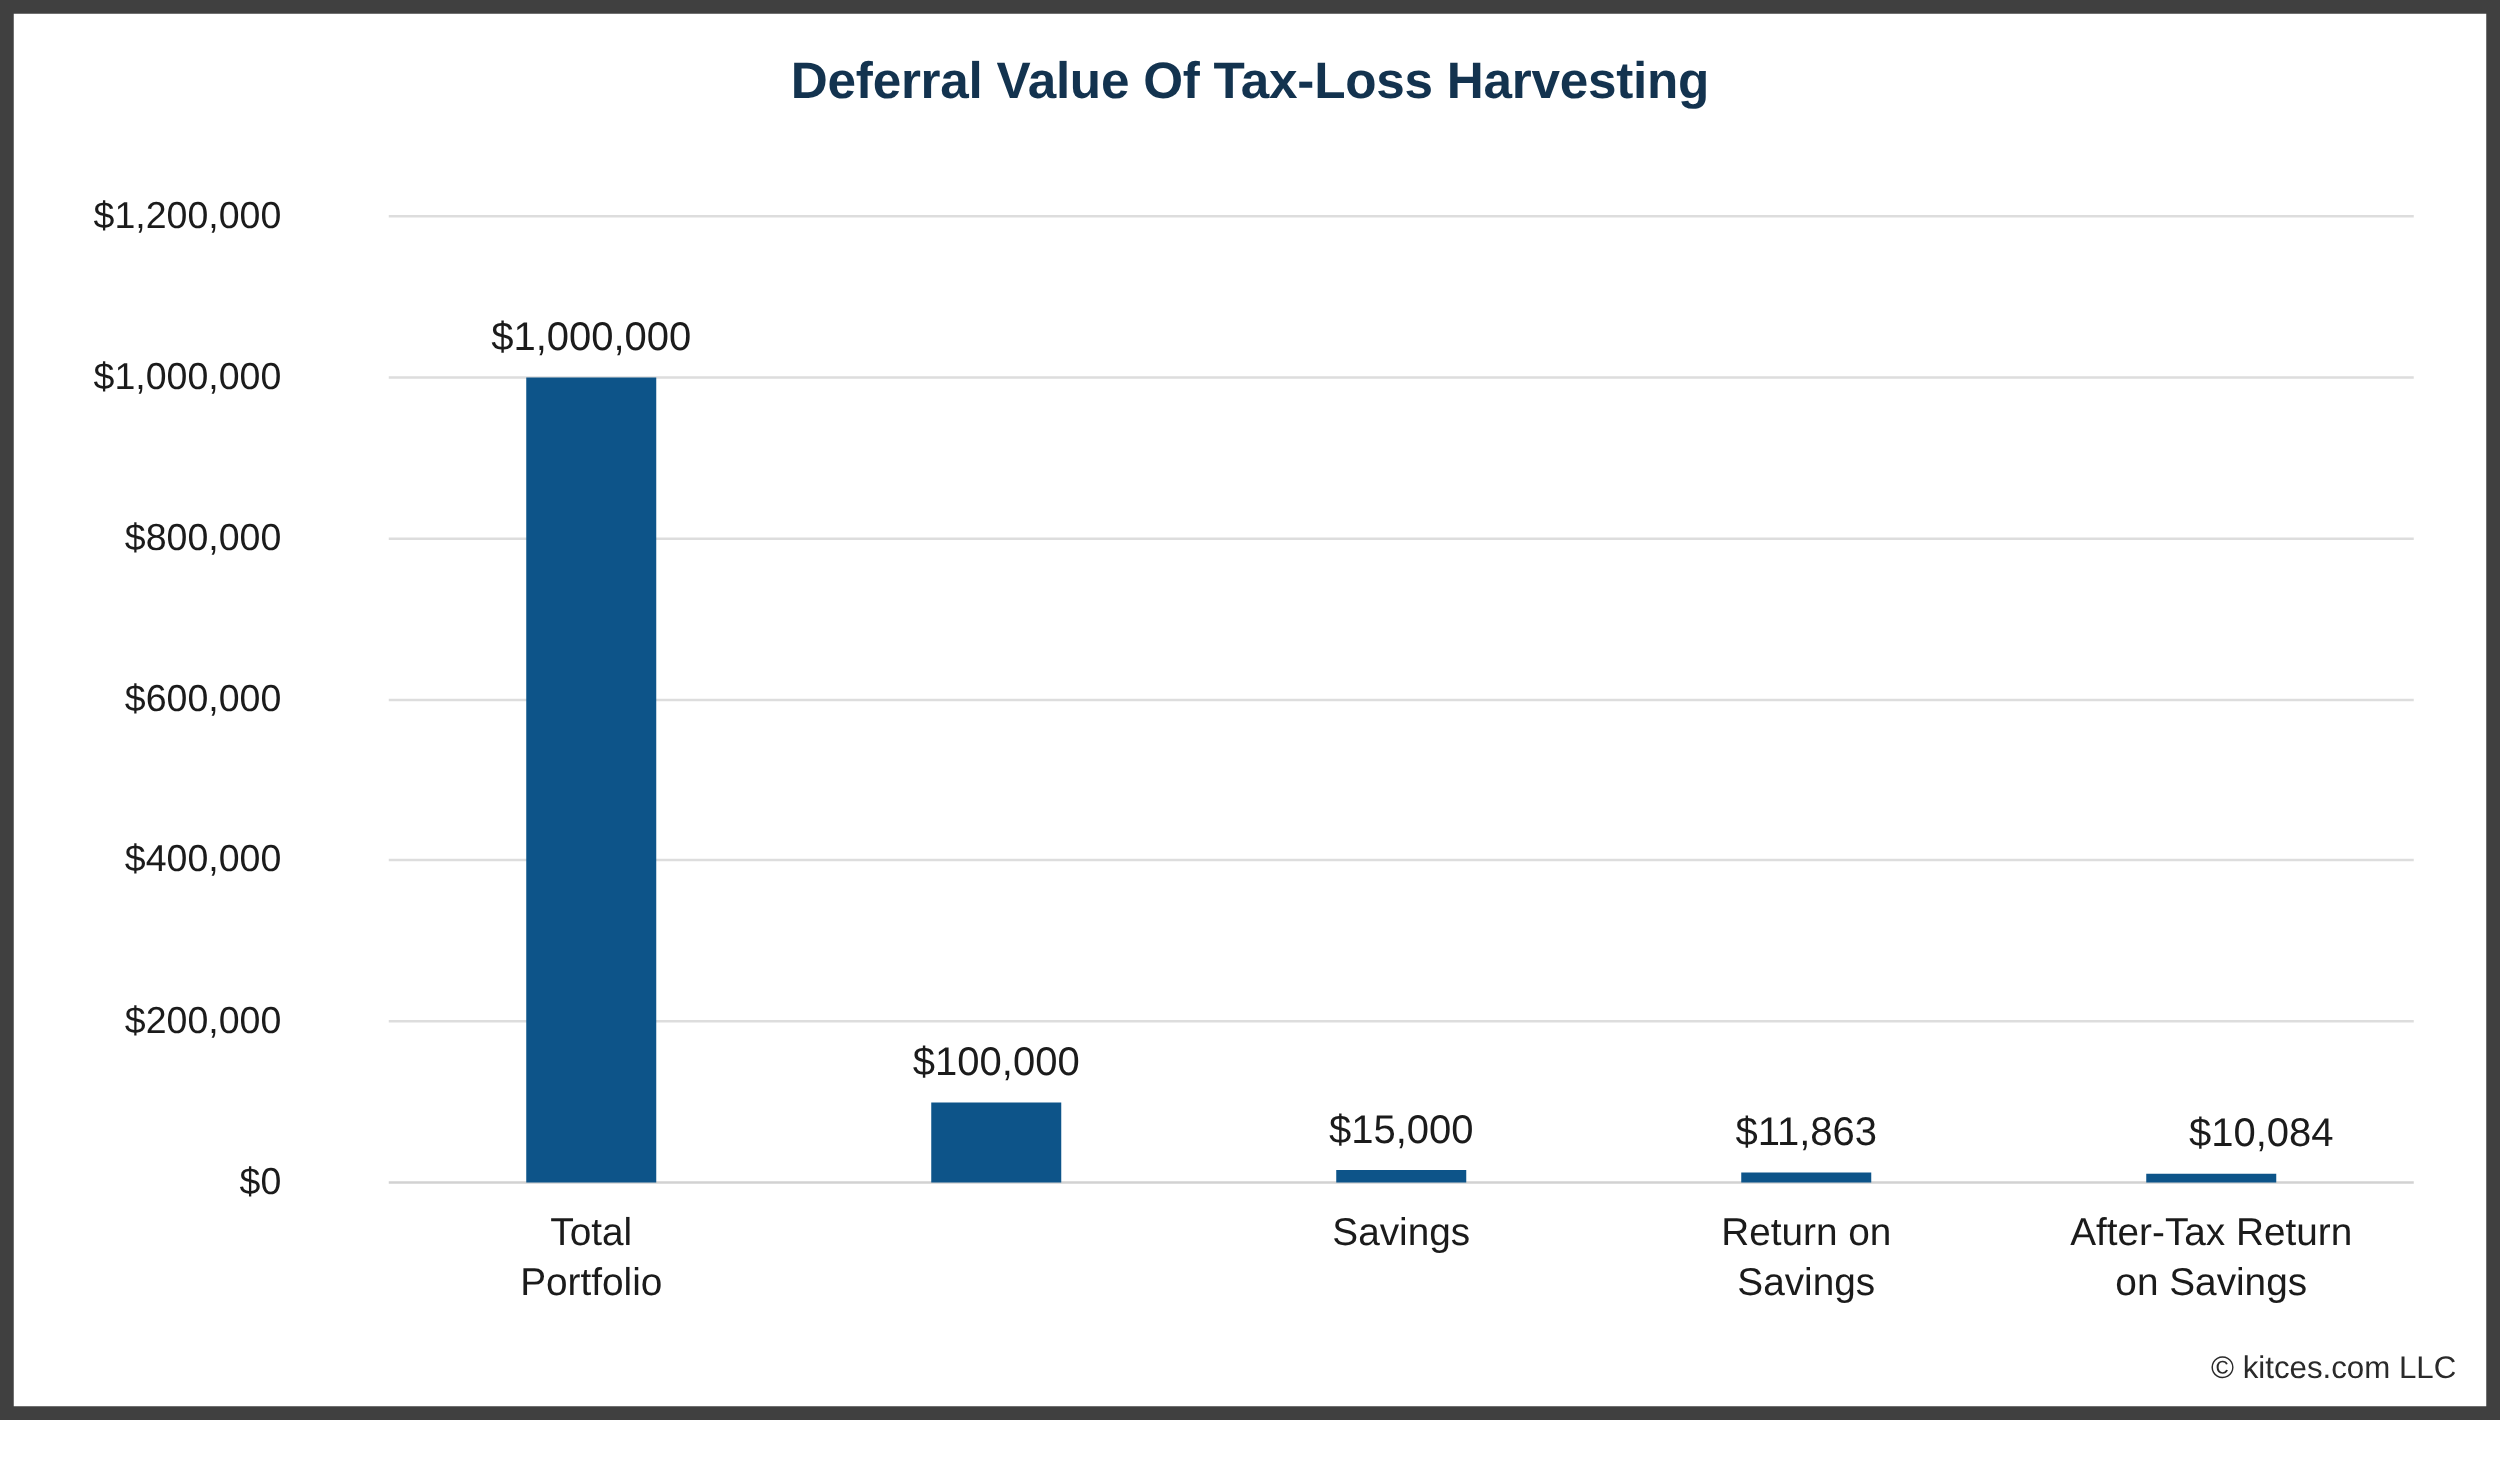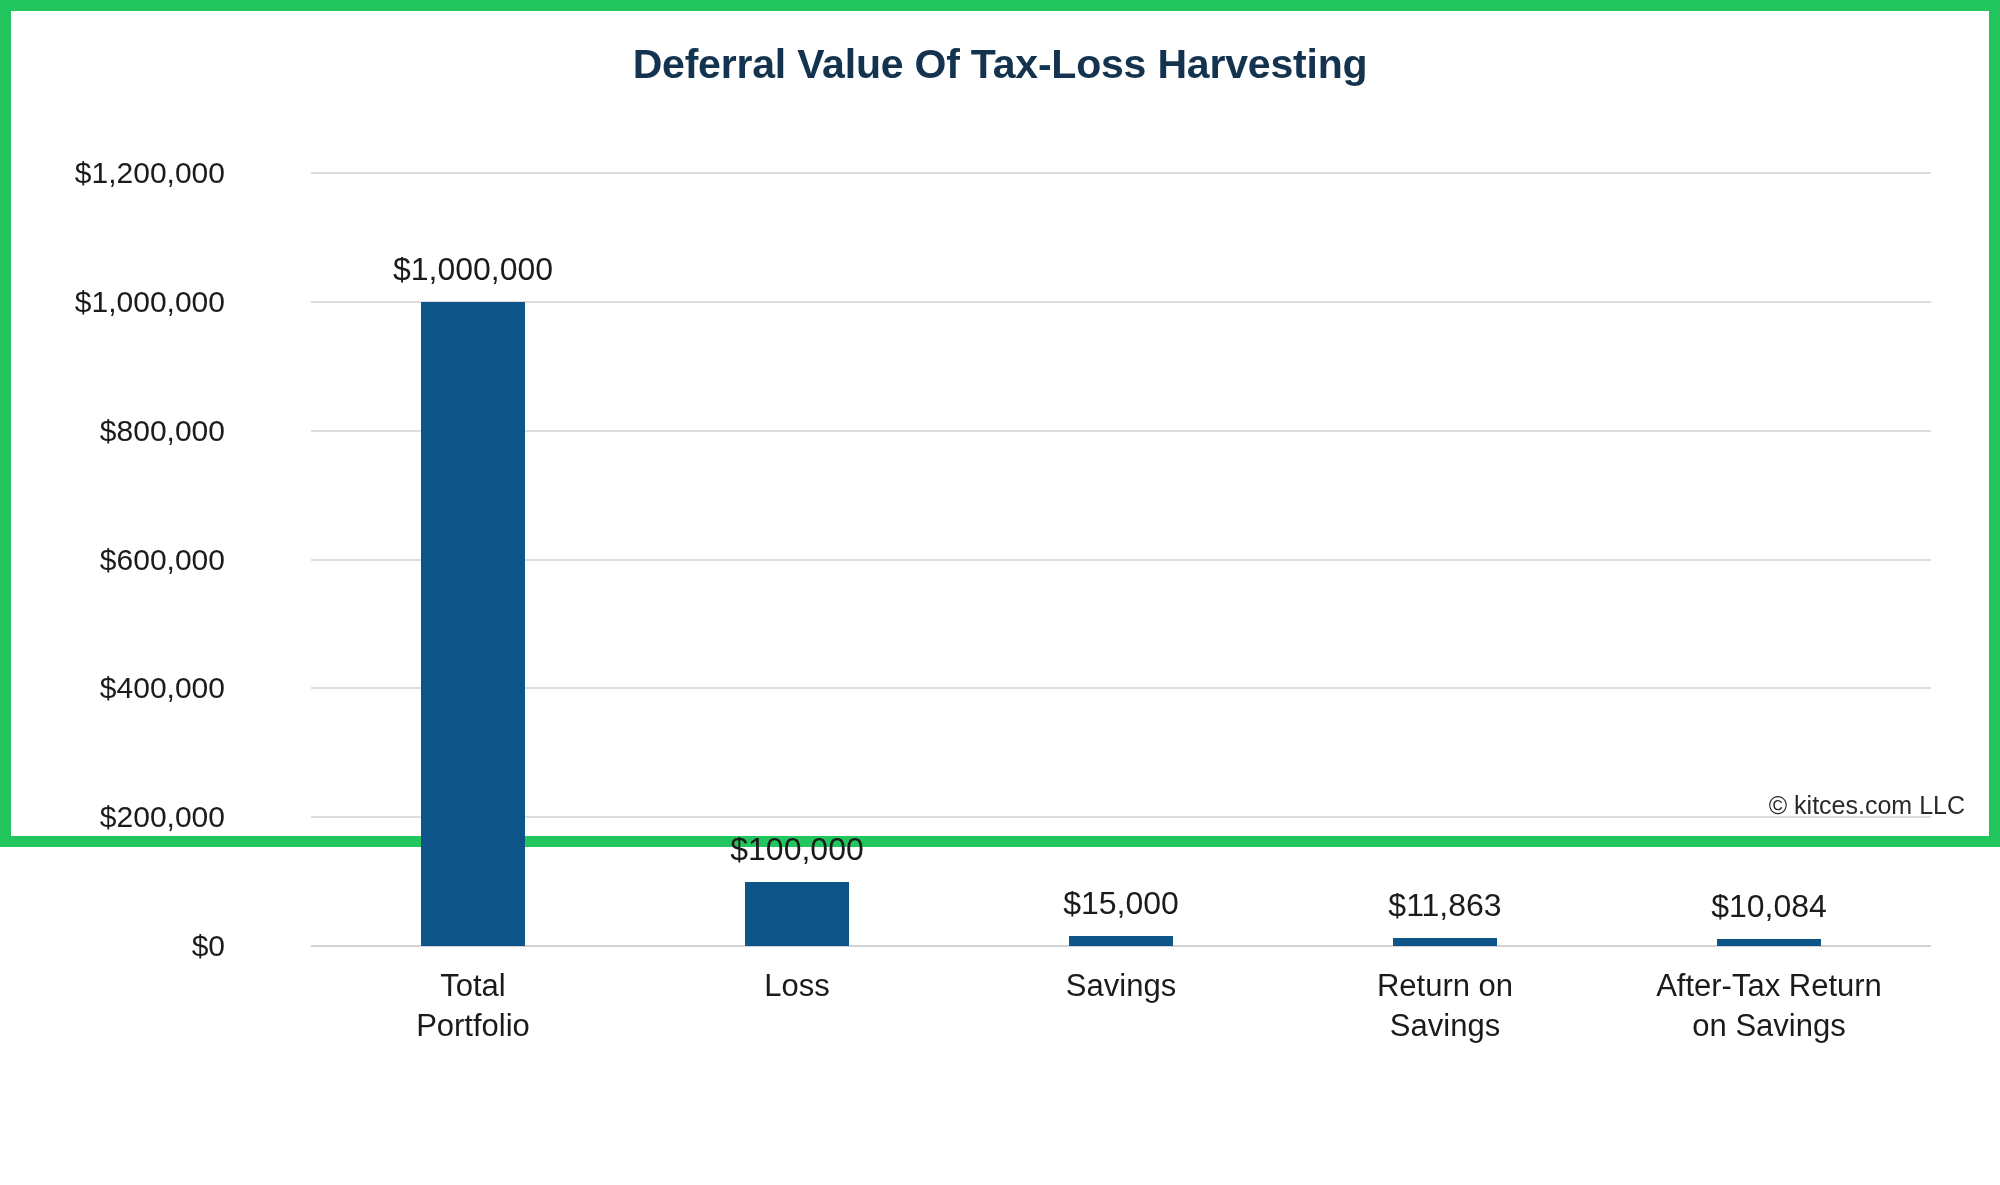--- a/index.html
+++ b/index.html
@@ -7,22 +7,22 @@
   html, body {
     width: 2000px;
     height: 1185px;
     background: #ffffff;
     font-family: "Liberation Sans", sans-serif;
   }
 
   #frame {
     position: relative;
     width: 2000px;
-    height: 847px;
-    background: #22c55e;
+    height: 1136px;
+    background: #404040;
     padding: 11px;
   }
 
   #canvas {
     position: relative;
     width: 100%;
     height: 100%;
     background: #ffffff;
   }
 
@@ -150,31 +150,30 @@
         <div class="bar-slot" style="left: 648px; width: 324px; text-align: center;">
           <div class="bar" title="$15,000" style="height: 9.6625px; background: rgb(13, 84, 137);"></div>
           <div class="bar-value" style="bottom: 23.6625px;">$15,000</div>
         </div>
         <div class="bar-slot" style="left: 972px; width: 324px;">
           <div class="bar" title="$11,863" style="height: 7.64175px; background: rgb(13, 84, 137);"></div>
           <div class="bar-value" style="bottom: 21.6417px;">$11,863</div>
         </div>
         <div class="bar-slot" style="left: 1296px; width: 324px;">
           <div class="bar" title="$10,084" style="height: 7px; background: rgb(13, 84, 137);"></div>
-          <div class="bar-value" style="bottom: 21px;">$10,084</div>
+          <div class="bar-value" style="bottom: 21px; margin-left: 40px;">$10,084</div>
         </div>
       </div>
 
     <div id="footer-credit">© kitces.com LLC</div>
   <div class="cat-label" style="left: 462px;">
         <div>Total</div>
         <div>Portfolio</div>
       </div>
       <div class="cat-label" style="left: 786px;">
-        <div>Loss</div>
       </div>
       <div class="cat-label" style="left: 1110px;">
         <div>Savings</div>
       </div>
       <div class="cat-label" style="left: 1434px;">
         <div>Return on</div>
         <div>Savings</div>
       </div>
       <div class="cat-label" style="left: 1758px;">
         <div>After-Tax Return</div>

